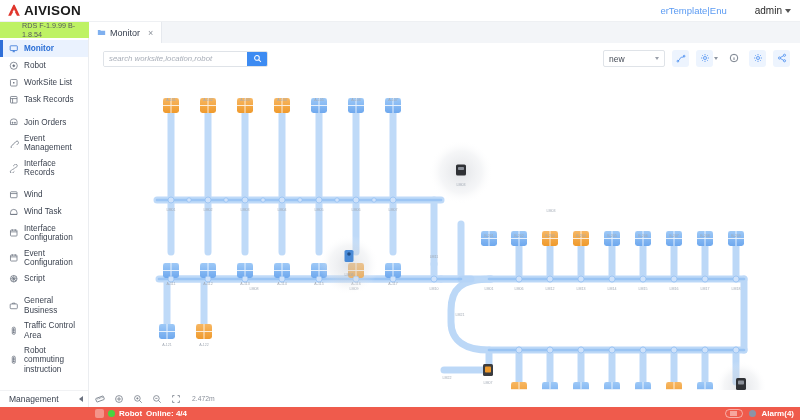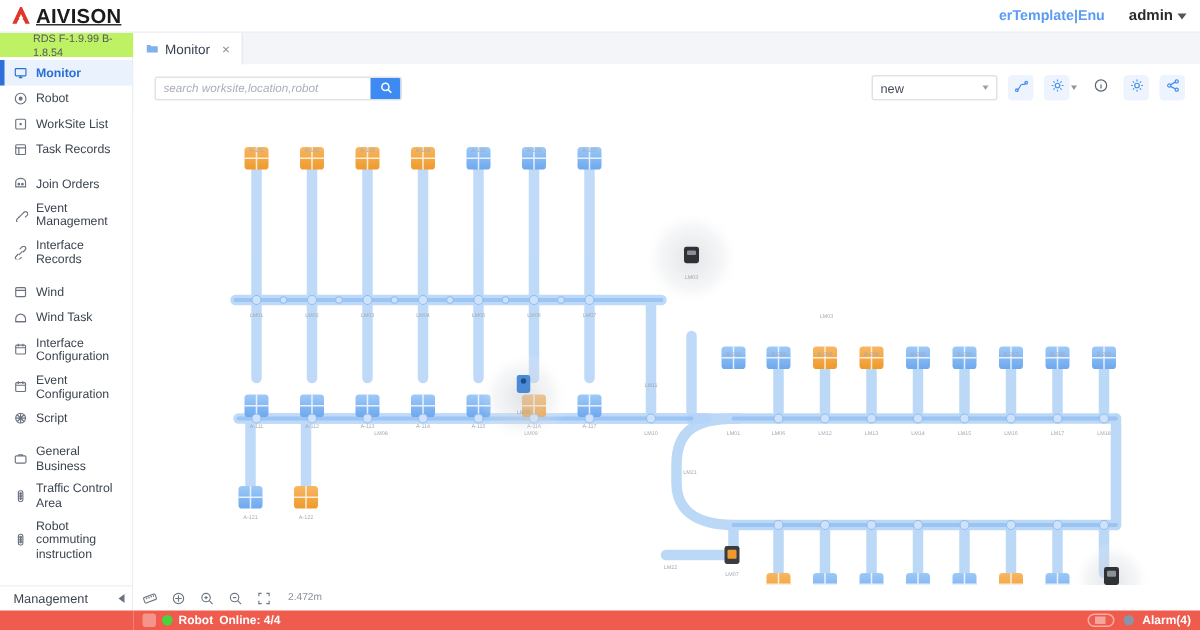--- a/index.html
+++ b/index.html
@@ -10,30 +10,29 @@
     color: #333;
     background: #ffffff;
   }
 
   
   .header {
     position: absolute; left: 0; top: 0; width: 800px; height: 22px;
     background: #ffffff; border-bottom: 1px solid #eef0f3;
     display: flex; align-items: center;
   }
-  .logo-wrap { display: flex; align-items: center; padding-left: 7px; gap: 3px; text-decoration: underline; }
+  .logo-wrap { display: flex; align-items: center; padding-left: 7px; gap: 3px; }
   .logo-mark { width: 14px; height: 13px; position: relative; }
   .logo-text {
     font-size: 13.5px; font-weight: bold; letter-spacing: .2px;
     color: #1b1b1b;
   }
   .header-right {
-    margin-left: auto; display: flex; align-items: center; gap: 16px;
+    margin-left: auto; display: flex; align-items: center; gap: 28px;
     padding-right: 9px;
-    font-weight: bold;
   }
   .tpl-link { color: #5b9bf3; font-size: 9.5px; }
   .admin-box { display: flex; align-items: center; gap: 3px; font-size: 10px; color: #2b2b2b; }
   .caret-down {
     width: 0; height: 0; border-left: 3.2px solid transparent;
     border-right: 3.2px solid transparent; border-top: 4px solid #555;
   }
 
   
   .version-bar {
@@ -120,21 +119,21 @@
     width: 20px; height: 16px; background: #3d8bf2;
     display: flex; align-items: center; justify-content: center;
     cursor: pointer; flex: 0 0 20px;
   }
   .search-btn svg { width: 9px; height: 9px; color: #fff; }
 
   .toolbar-right {
     margin-left: auto; display: flex; align-items: center; gap: 7px;
   }
   .select-new {
-    display: flex; align-items: center; width: 84px; height: 17px;
+    display: flex; align-items: center; width: 62px; height: 17px;
     border: 1px solid #dfe3e8; border-radius: 2px; background: #fff;
     padding: 0 5px; font-size: 8.5px; color: #464c57; cursor: pointer;
   }
   .select-caret {
     margin-left: auto; width: 0; height: 0;
     border-left: 2.8px solid transparent; border-right: 2.8px solid transparent;
     border-top: 3.6px solid #9aa0aa;
   }
   .tb-btn {
     width: 17px; height: 17px; border-radius: 3px;

